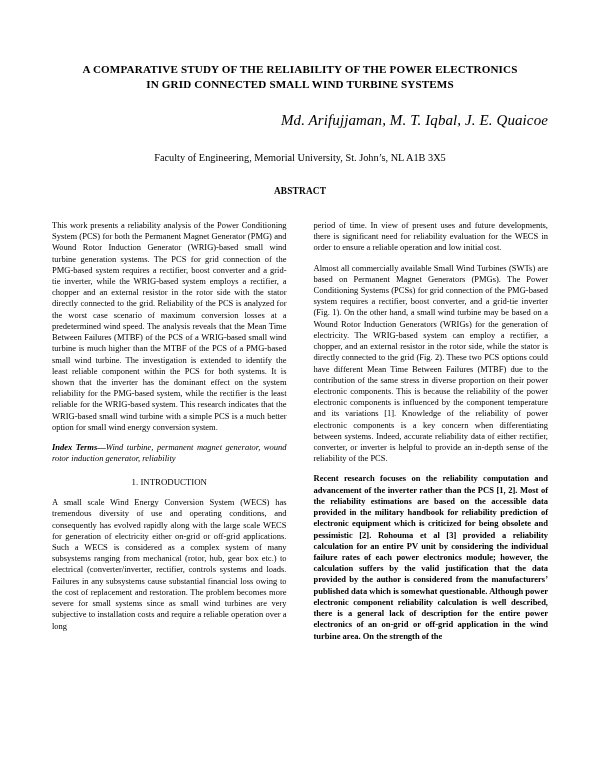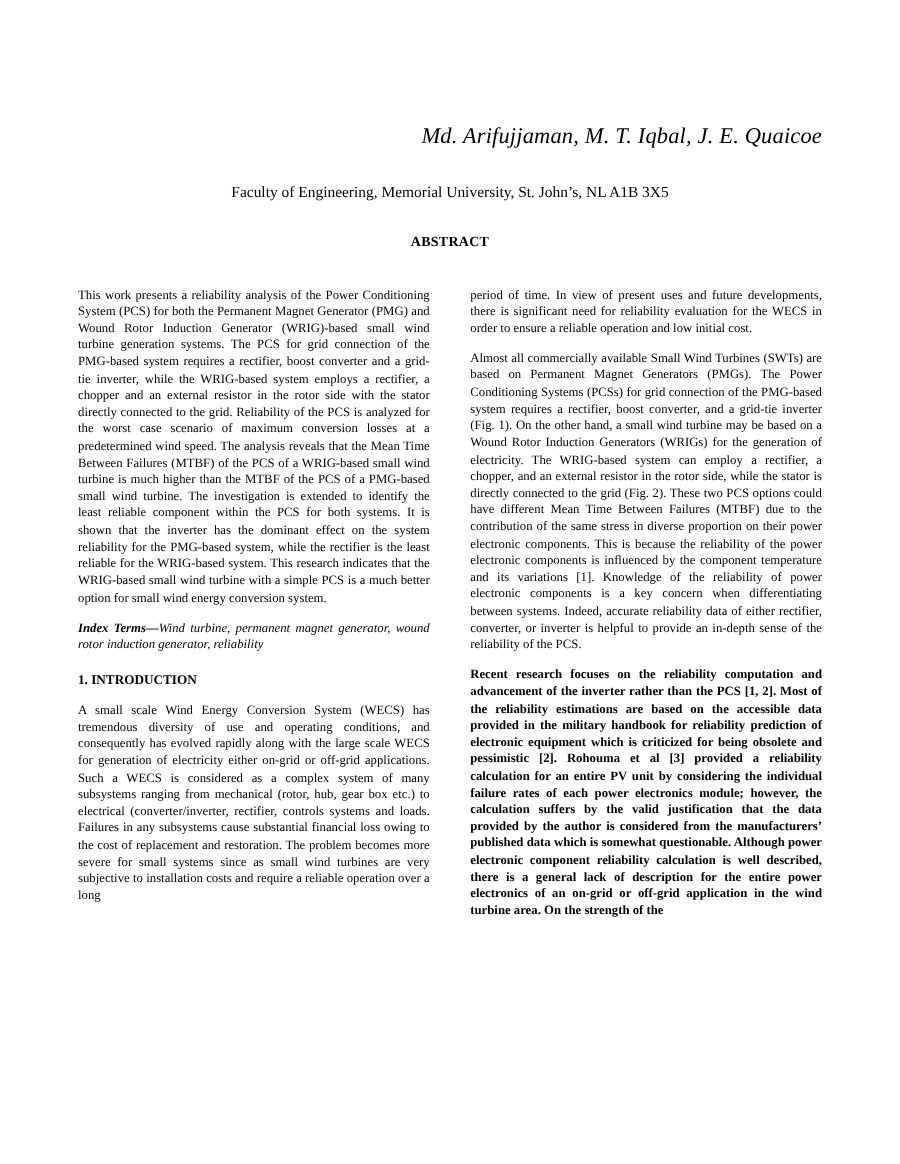--- a/index.html
+++ b/index.html
@@ -72,34 +72,39 @@
     margin-top: 4px;
   }
   .keywords .kw-head {
     font-style: italic;
     font-weight: bold;
   }
   .kw-body {
     font-style: italic;
   }
   .sec-head {
-    font-weight: bold;
+    text-align: center;
+    font-weight: normal;
     font-size: 8.8px;
     margin: 13px 0 8px 0;
   }
   .tight {
     margin-bottom: 0;
     font-weight: bold;
   }
 </style>
 </head>
 <body>
 
 <div class="page">
 
+  <div class="title">
+    <span>A COMPARATIVE STUDY OF THE RELIABILITY OF THE POWER ELECTRONICS</span>
+    <span class="line2">IN GRID CONNECTED SMALL WIND TURBINE SYSTEMS</span>
+  </div>
 
   <div class="authors">Md. Arifujjaman, M. T. Iqbal, J. E. Quaicoe</div>
 
   <div class="affil">
     <div>Faculty of Engineering, Memorial University, St. John’s, NL A1B 3X5</div>
   </div>
 
   <div class="abstract-head">ABSTRACT</div>
 
   <div class="columns">

